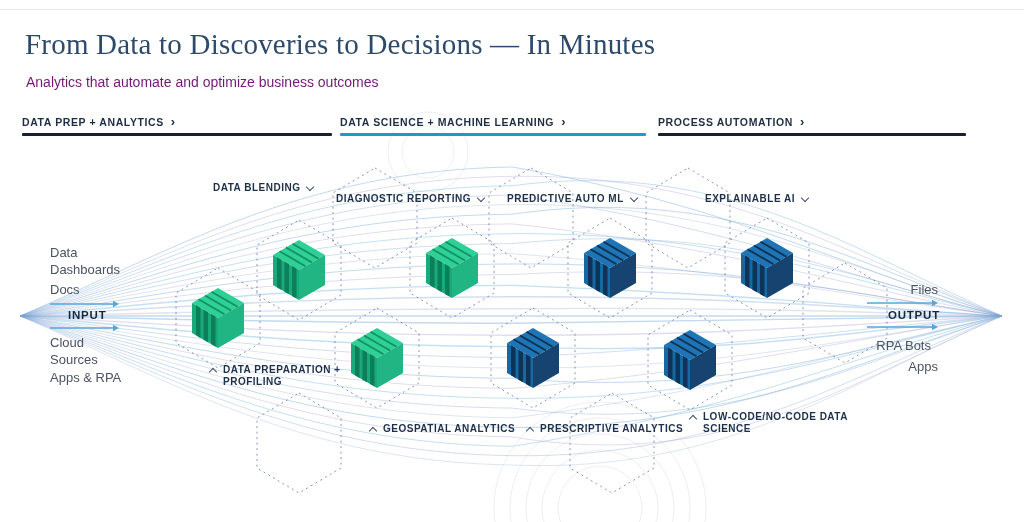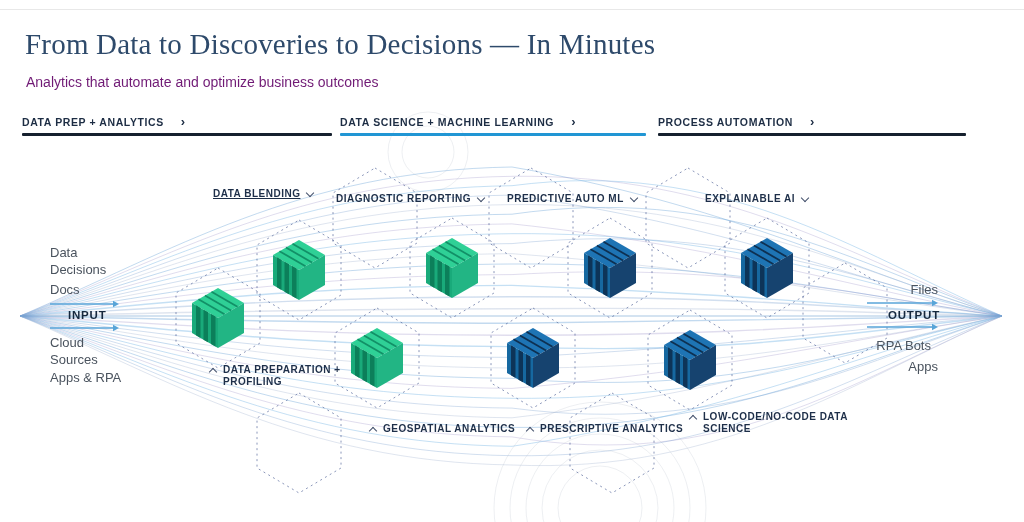--- a/index.html
+++ b/index.html
@@ -5,33 +5,33 @@
   html,body{margin:0;padding:0;background:#fff;font-family:"Liberation Sans",sans-serif;}
   .page{position:relative;width:1024px;height:522px;background:#fff;overflow:hidden;}
   .abs{position:absolute;}
   .topline{position:absolute;top:9px;left:0;width:1024px;height:1px;background:#e8e8e8;}
   #scene{position:absolute;left:0;top:0;}
 
   .title{left:25px;top:28px;margin:0;font-size:29px;font-weight:400;color:#2e4a6b;letter-spacing:.2px;white-space:nowrap;font-family:Liberation Serif, serif;}
   .subtitle{left:26px;top:74px;font-size:14px;color:#701a75;}
 
   .stage{position:absolute;top:116px;}
-  .stage-label{display:flex;align-items:center;gap:17px;font-size:10.5px;font-weight:bold;color:#1d2d44;letter-spacing:.6px;white-space:nowrap;}
+  .stage-label{display:flex;align-items:center;gap:7px;font-size:10.5px;font-weight:bold;color:#1d2d44;letter-spacing:.6px;white-space:nowrap;}
   .stage-arrow{font-size:13px;line-height:10px;color:#1d2d44;}
   .stage-line{height:3px;margin-top:5px;border-radius:1px;}
   .s1{left:22px;width:310px;}
   .s2{left:340px;width:306px;}
   .s3{left:658px;width:308px;}
 
   .cap{position:absolute;display:flex;align-items:flex-start;font-size:10px;font-weight:bold;color:#1e2f49;letter-spacing:.5px;white-space:nowrap;}
   .capb-text{white-space:normal;line-height:12px;}
   .chev{display:inline-block;width:5px;height:5px;border-right:1.6px solid #42506b;border-bottom:1.6px solid #42506b;flex:none;}
   .chev.down{transform:rotate(45deg);margin-left:7px;margin-top:2px;}
   .chev.up{transform:rotate(-135deg);margin-right:7px;margin-top:5px;}
-  .cap-t1{left:213px;top:188px;text-decoration:underline;}
+  .cap-t1{left:213px;top:182px;}
   .cap-t2{left:336px;top:193px;}
   .cap-t3{left:507px;top:193px;}
   .cap-t4{left:685px;top:193px;margin-left:20px;}
   .cap-b1{left:210px;top:364px;}
   .cap-b1 .capb-text{width:124px;}
   .cap-b2{left:370px;top:423px;}
   .cap-b3{left:527px;top:423px;}
   .cap-b4{left:690px;top:411px;}
   .cap-b4 .capb-text{width:154px;}
 
@@ -266,21 +266,21 @@
   </div>
   <div class="cap cap-b3">
     <span class="chev up"></span>
     <span>PRESCRIPTIVE ANALYTICS</span>
   </div>
   <div class="cap cap-b4">
     <span class="chev up"></span>
     <span class="capb-text">LOW-CODE/NO-CODE DATA SCIENCE</span>
   </div>
 
-  <div class="io p-dataplatforms">Data Decisions</div>
+  <div class="io p-dataplatforms">Data Dashboards</div>
   <div class="io p-docs">Docs</div>
   <div class="io-key p-input">INPUT</div>
   <div class="io p-cloud">Cloud Sources</div>
   <div class="io p-appsrpa">Apps &amp; RPA</div>
 
   <div class="io io-r p-files">Files</div>
   <div class="io-key p-output">OUTPUT</div>
   <div class="io io-r p-rpabots">RPA Bots</div>
   <div class="io io-r p-apps">Apps</div>
 </div>

